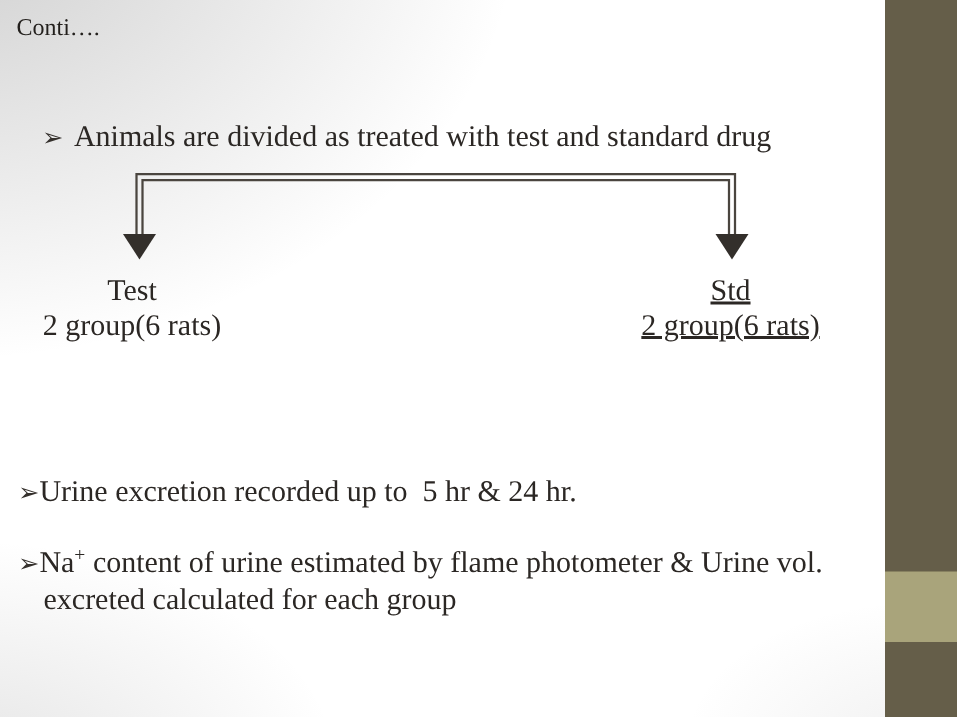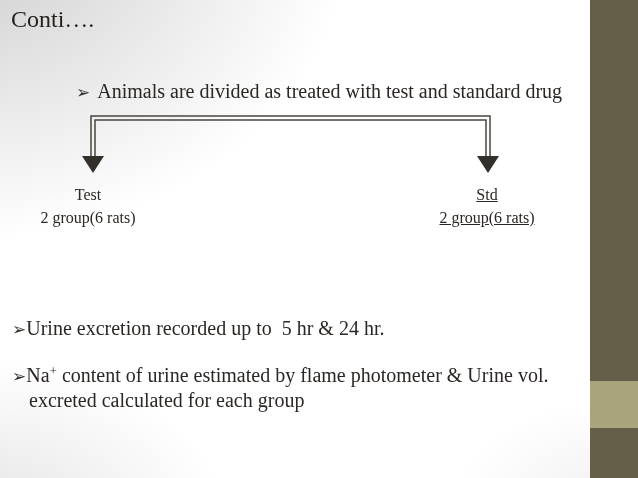--- a/index.html
+++ b/index.html
@@ -12,35 +12,35 @@
     position:relative;width:638px;height:478px;overflow:hidden;
     color:var(--color-text,#2b2724);
     background:
       radial-gradient(ellipse 620px 480px at -6% -12%, rgba(110,110,110,0.34), rgba(255,255,255,0) 62%),
       radial-gradient(ellipse 420px 260px at -4% 108%, rgba(120,120,120,0.20), rgba(255,255,255,0) 60%),
       radial-gradient(ellipse 260px 160px at 96% 104%, rgba(140,140,140,0.12), rgba(255,255,255,0) 60%),
       #ffffff;
   }
   .title{
     position:absolute;left:11px;top:7px;
-    font-size:24px;line-height:24px;color:#221f1c;
+    font-size:16px;line-height:24px;color:#221f1c;
   }
   .bullet-line{
     position:absolute;left:28px;top:79px;width:560px;
-    font-size:20px;line-height:24px;white-space:nowrap;margin-left:48px;
+    font-size:20px;line-height:24px;white-space:nowrap;
   }
   .marker{
     font-family:"DejaVu Sans","Liberation Sans",sans-serif;
     font-size:17px;color:#35312d;
   }
   .bullet-line .marker{margin-right:7px;}
   .diagram-svg{position:absolute;left:78px;top:112px;}
   .branch-label{
     position:absolute;top:183px;width:162px;text-align:center;
-    font-size:16px;line-height:23px;
+    font-size:20px;line-height:23px;
   }
   .branch-left{left:7px;}
   .branch-right{left:406px;text-decoration:underline;}
   .bullets-bottom{
     position:absolute;left:12px;top:316px;width:547px;
     font-size:20px;line-height:24px;
   }
   .bullets-bottom p{
     margin:0;padding-left:17px;text-indent:-17px;
   }

